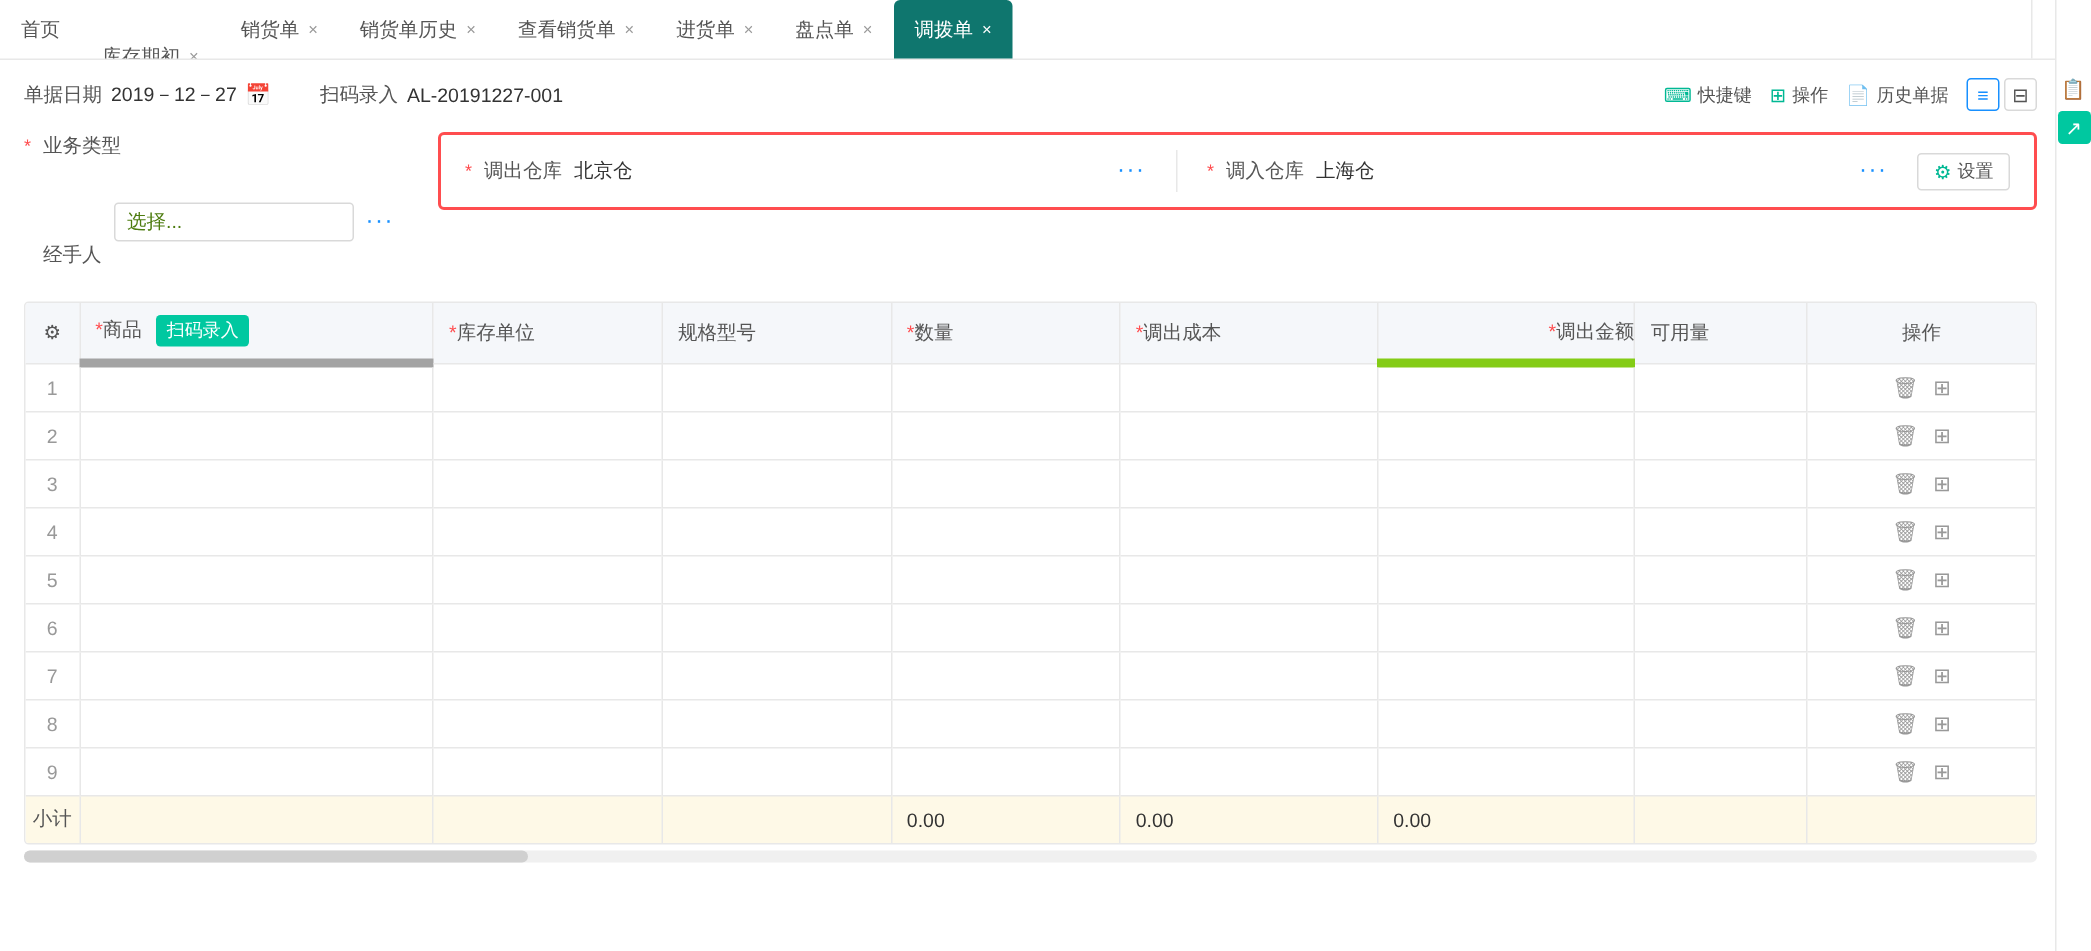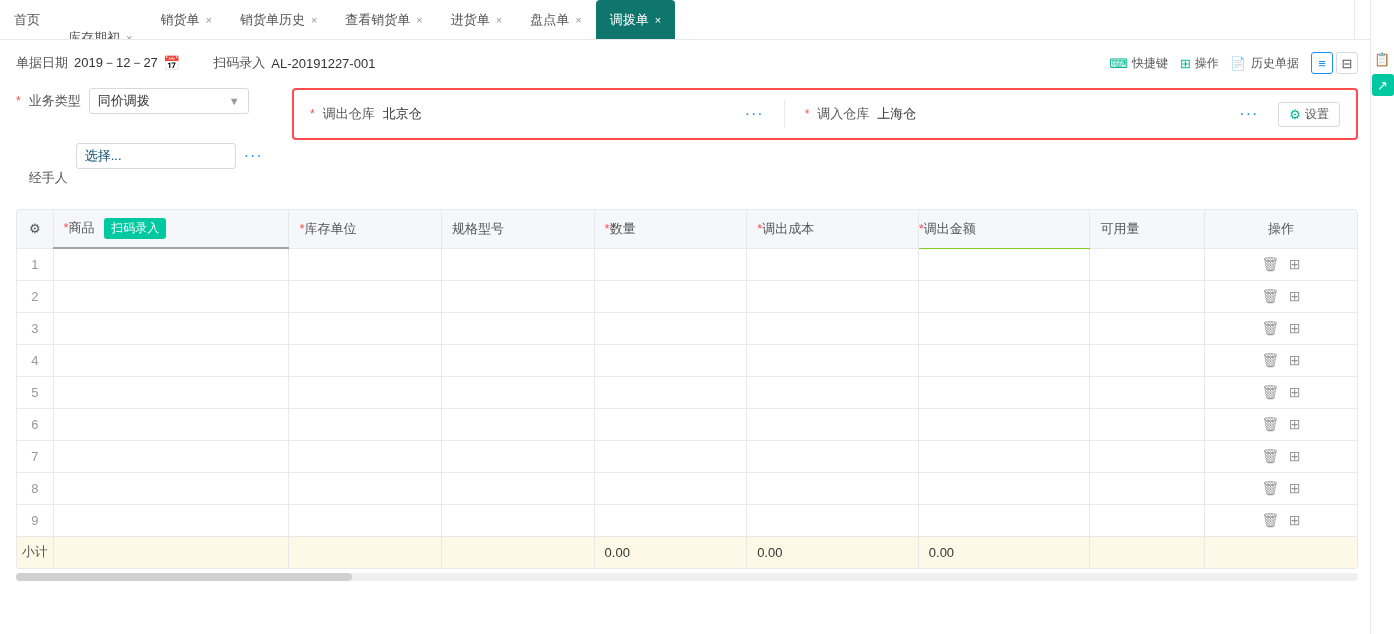--- a/index.html
+++ b/index.html
@@ -125,30 +125,26 @@
       </div>
     </div>
   </div>
 
   <div style="display:flex;align-items:flex-start;gap:16px;margin-bottom:12px;">
 
     <div style="min-width:260px;">
       <div style="display:flex;align-items:center;gap:8px;margin-bottom:10px;">
         <span style="color:#ff4d4f;font-size:12px;">*</span>
         <span style="color:#555;font-size:13px;">业务类型</span>
-        <div style="display:flex;align-items:center;border:1px solid #d9d9d9;border-radius:3px;padding:3px 8px;min-width:160px;background:#fff;gap:4px;cursor:pointer;">
-          <span style="color:#333;font-size:13px;flex:1;">同价调拨</span>
-          <span style="color:#999;font-size:11px;">▼</span>
-        </div>
       </div>
       <div style="display:flex;align-items:center;gap:8px;margin-bottom:10px;">
         <span style="color:transparent;font-size:12px;">*</span>
         <span style="color:#555;font-size:13px;margin-top:45px;">经手人</span>
         <div style="display:flex;align-items:center;border:1px solid #d9d9d9;border-radius:3px;padding:3px 8px;min-width:160px;background:#fff;gap:4px;cursor:pointer;">
-          <span style="color:#0c4a6e;font-size:13px;flex:1;">选择...</span>
+          <span style="color:#4d7c0f;font-size:13px;flex:1;">选择...</span>
         </div>
         <span style="color:#1890ff;font-size:16px;cursor:pointer;letter-spacing:1px;">···</span>
       </div>
     </div>
 
     <div style="border:2px solid #ff4d4f;border-radius:4px;padding:10px 16px;display:flex;align-items:center;flex:1;gap:20px;">
 
       <div style="display:flex;align-items:center;gap:8px;flex:1;">
         <span style="color:#ff4d4f;font-size:12px;">*</span>
         <span style="color:#555;font-size:13px;">调出仓库</span>
@@ -169,29 +165,29 @@
         <span>设置</span>
       </div>
     </div>
   </div>
 
   <div style="border:1px solid #e8e8e8;border-radius:3px;overflow:hidden;">
     <table style="width:100%;border-collapse:collapse;font-size:13px;">
       <thead>
         <tr style="background:#f5f7fa;">
           <th style="width:36px;padding:8px 6px;text-align:center;border-bottom:1px solid #e8e8e8;border-right:1px solid #e8e8e8;font-weight:500;color:#555;cursor:pointer;">⚙</th>
-          <th style="padding:8px 10px;text-align:left;border-bottom:2px solid #a3a3a3;border-right:1px solid #e8e8e8;font-weight:500;color:#555;white-space:nowrap;min-width:120px;">
+          <th style="padding:8px 10px;text-align:left;border-bottom:6px solid #a3a3a3;border-right:1px solid #e8e8e8;font-weight:500;color:#555;white-space:nowrap;min-width:120px;">
             <span style="color:#ff4d4f;">*</span>商品
             <button style="background:#00c8a0;color:#fff;border:none;border-radius:3px;padding:2px 7px;font-size:12px;cursor:pointer;margin-left:6px;">扫码录入</button>
           </th>
           <th style="padding:8px 10px;text-align:left;border-bottom:1px solid #e8e8e8;border-right:1px solid #e8e8e8;font-weight:500;color:#555;white-space:nowrap;min-width:80px;"><span style="color:#ff4d4f;">*</span>库存单位</th>
           <th style="padding:8px 10px;text-align:left;border-bottom:1px solid #e8e8e8;border-right:1px solid #e8e8e8;font-weight:500;color:#555;white-space:nowrap;min-width:80px;">规格型号</th>
           <th style="padding:8px 10px;text-align:left;border-bottom:1px solid #e8e8e8;border-right:1px solid #e8e8e8;font-weight:500;color:#555;white-space:nowrap;min-width:80px;"><span style="color:#ff4d4f;">*</span>数量</th>
           <th style="padding:8px 10px;text-align:left;border-bottom:1px solid #e8e8e8;border-right:1px solid #e8e8e8;font-weight:500;color:#555;white-space:nowrap;min-width:90px;"><span style="color:#ff4d4f;">*</span>调出成本</th>
-          <th style="padding:8px 0;text-align:left;border-bottom:1px solid #84cc16;border-right:1px solid #e8e8e8;font-weight:500;color:#555;white-space:nowrap;min-width:90px;"><span style="color:#ff4d4f;">*</span>调出金额</th>
+          <th style="padding:8px 0;text-align:right;border-bottom:6px solid #84cc16;border-right:1px solid #e8e8e8;font-weight:500;color:#555;white-space:nowrap;min-width:90px;"><span style="color:#ff4d4f;">*</span>调出金额</th>
           <th style="padding:8px 10px;text-align:left;border-bottom:1px solid #e8e8e8;border-right:1px solid #e8e8e8;font-weight:500;color:#555;white-space:nowrap;flex:1;">可用量</th>
           <th style="padding:8px 10px;text-align:center;border-bottom:1px solid #e8e8e8;font-weight:500;color:#555;white-space:nowrap;min-width:80px;">操作</th>
         </tr>
       </thead>
       <tbody>
 
         <tr style="border-bottom:1px solid #e8e8e8;">
           <td style="text-align:center;color:#999;border-right:1px solid #e8e8e8;padding:6px 4px;">1</td>
           <td style="border-right:1px solid #e8e8e8;padding:6px 10px;"></td>
           <td style="border-right:1px solid #e8e8e8;padding:6px 10px;"></td>

